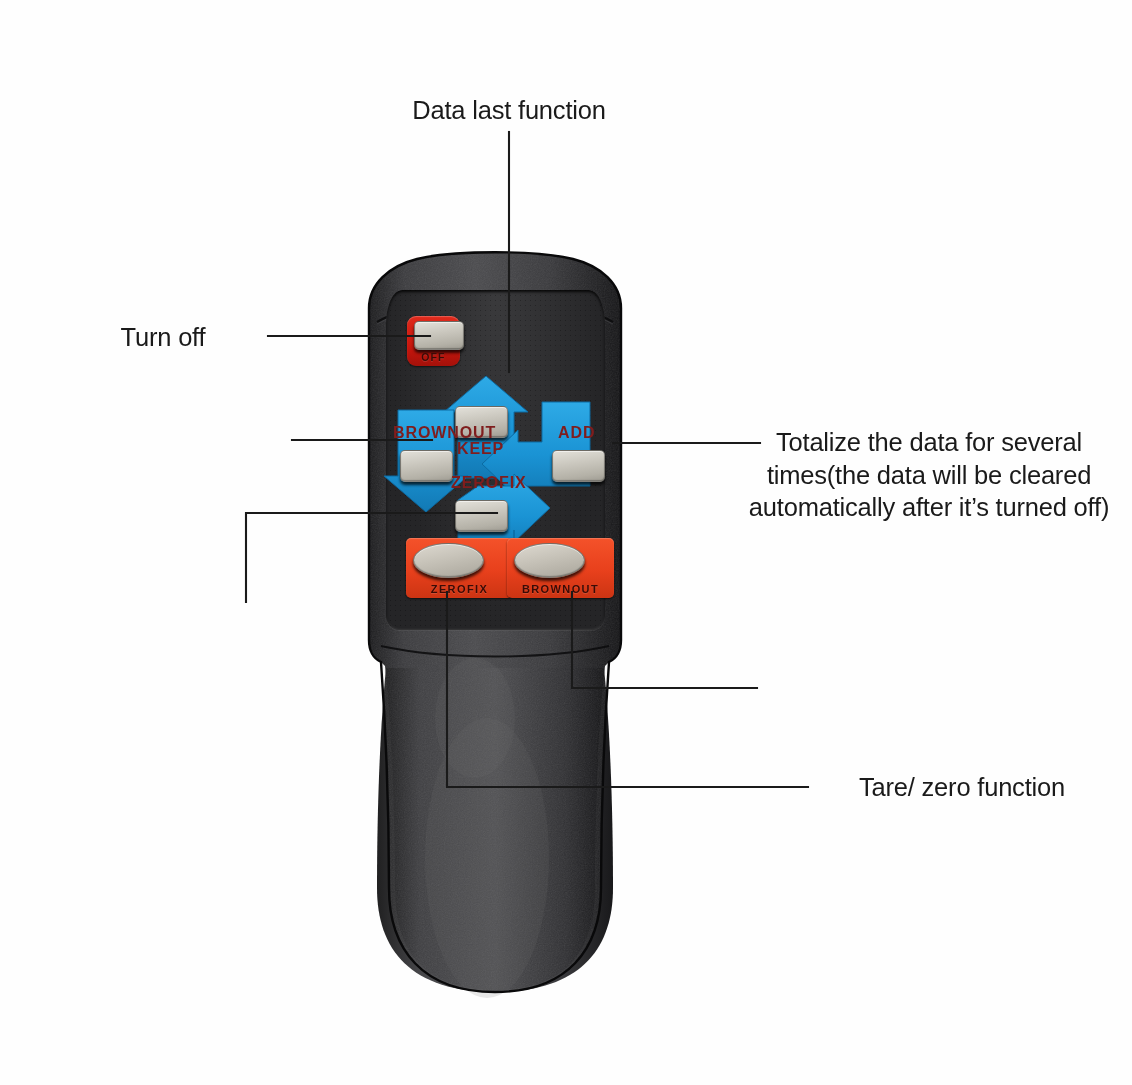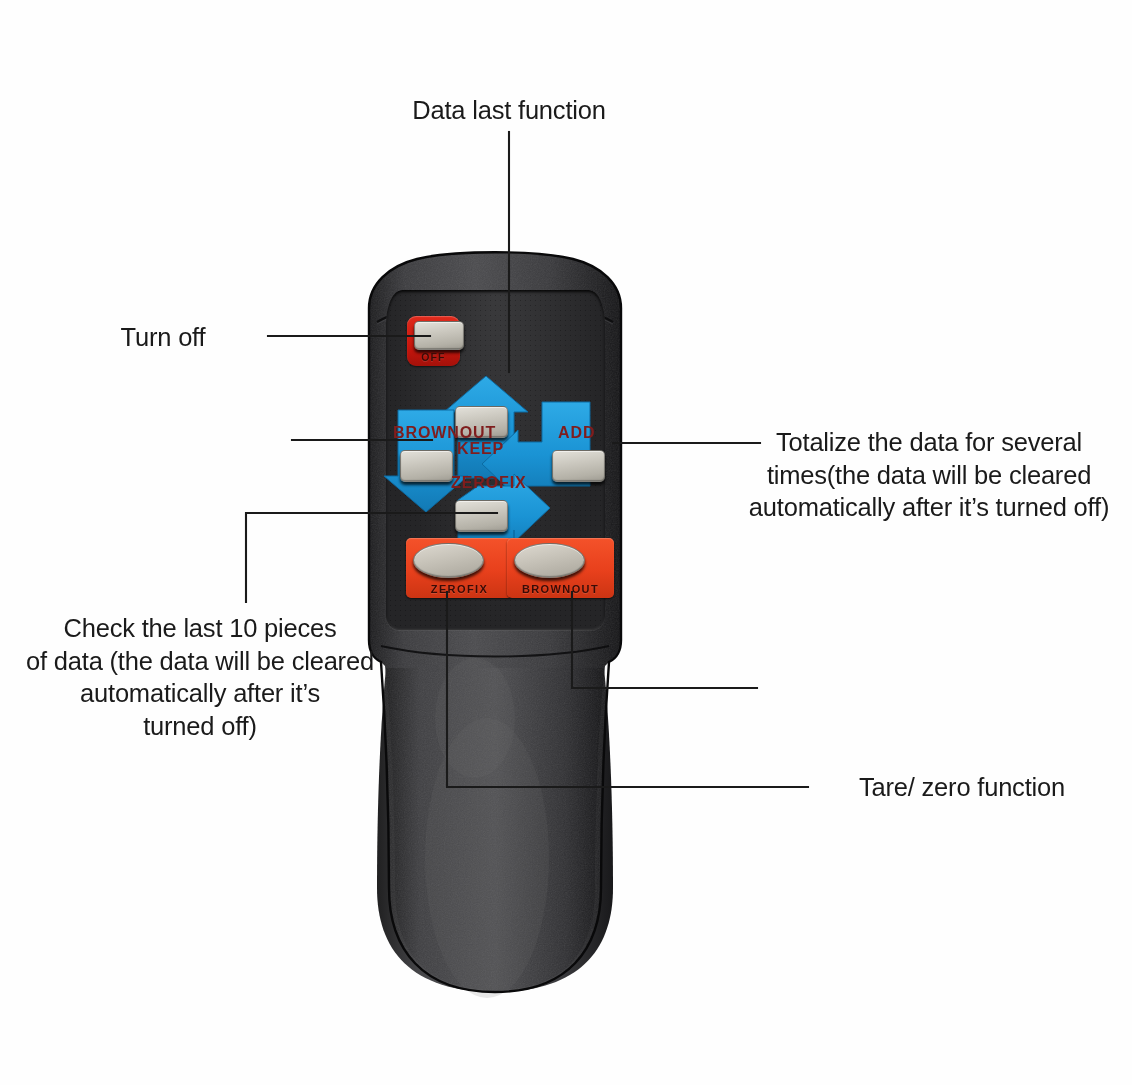--- a/index.html
+++ b/index.html
@@ -315,21 +315,17 @@
 
   <div class="label c" style="left:359px; top:94px; width:300px;">Data last function</div>
 
   <div class="label r" style="left:58px; top:321px; width:210px;">Turn off</div>
 
 
   <div class="label c" style="left:726px; top:426px; width:406px;">Totalize the data for several
 times(the data will be cleared
 automatically after it’s turned off)</div>
 
-  <div class="label c" style="left:0px; top:612px; width:400px;">Check the last 10 pieces
-of data (the data will be cleared
-automatically after it’s
-turned off)</div>
 
 
   <div class="label l" style="left:812px; top:771px; width:300px;">Tare/ zero function</div>
 
 </div>
 
 </body></html>

